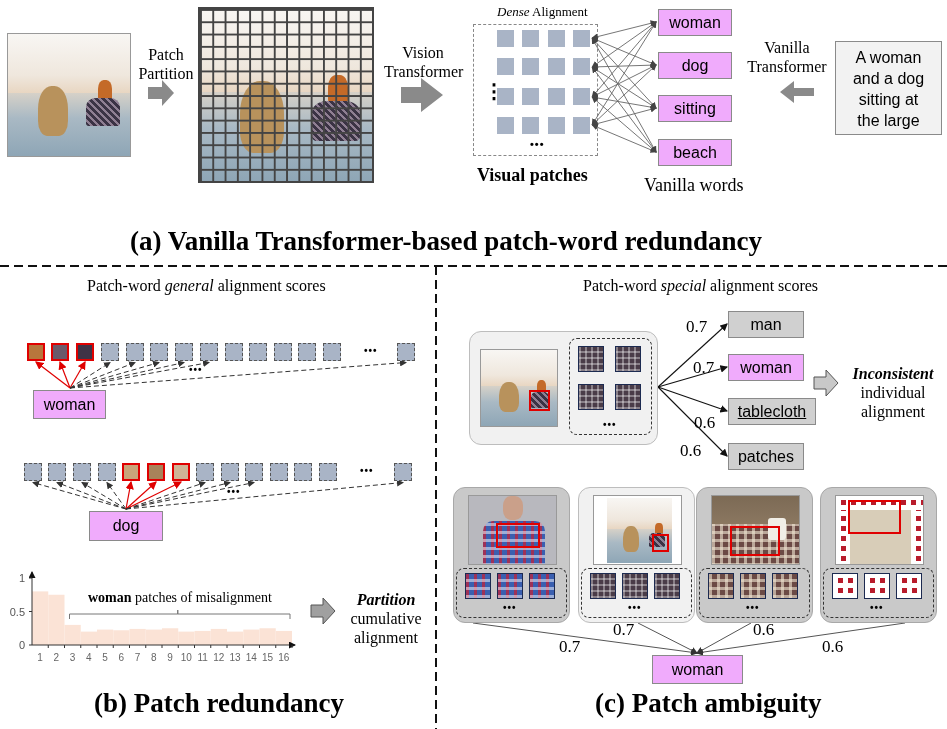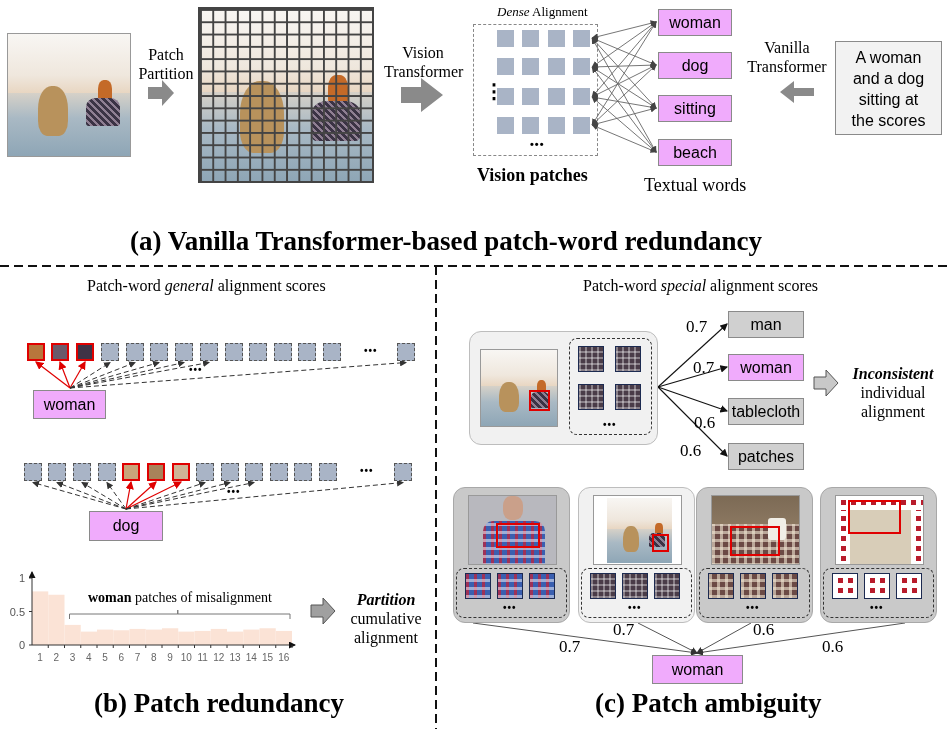--- a/index.html
+++ b/index.html
@@ -85,40 +85,40 @@
       <div class="vp" style="left:548px;top:88px;width:17px;height:17px;"></div>
       <div class="vp" style="left:573px;top:88px;width:17px;height:17px;"></div>
       <div class="vp" style="left:497px;top:117px;width:17px;height:17px;"></div>
       <div class="vp" style="left:522px;top:117px;width:17px;height:17px;"></div>
       <div class="vp" style="left:548px;top:117px;width:17px;height:17px;"></div>
       <div class="vp" style="left:573px;top:117px;width:17px;height:17px;"></div>
     </div>
   <div class="abs sans" style="left:484px;top:79px;font-size:20px;font-weight:bold;">⋮</div>
   <div class="dots" style="left:530px;top:138px;font-size:11px;">•••</div>
 
-  <div class="abs serif" style="left:477px;top:165px;font-size:18px;font-weight:bold;white-space:nowrap;">Vision patches</div>
+  <div class="abs serif" style="left:477px;top:165px;font-size:18px;font-weight:bold;white-space:nowrap;">Visual patches</div>
 
   <div id="word-boxes-a">
       <div class="wordbox" style="left:658px;top:9px;width:74px;height:27px;">woman</div>
       <div class="wordbox" style="left:658px;top:52px;width:74px;height:27px;">dog</div>
       <div class="wordbox" style="left:658px;top:95px;width:74px;height:27px;">sitting</div>
       <div class="wordbox" style="left:658px;top:139px;width:74px;height:27px;">beach</div>
     </div>
-  <div class="abs serif" style="left:644px;top:175px;font-size:18px;white-space:nowrap;">Textual words</div>
+  <div class="abs serif" style="left:644px;top:175px;font-size:18px;white-space:nowrap;">Vanilla words</div>
 
   <div class="abs label serif" style="left:742px;top:38px;width:90px;">
     <div>Vanilla</div>
     <div>Transformer</div>
   </div>
 
   <div class="abs sans" style="left:835px;top:41px;width:107px;height:94px;background:#f2f2f2;border:1.5px solid #8a8a8a;box-sizing:border-box;font-size:16px;line-height:21px;text-align:center;padding-top:5px;">
     <div>A woman</div>
     <div>and a dog</div>
     <div>sitting at</div>
-    <div>the scores</div>
+    <div>the large</div>
   </div>
 
   <div class="abs caption serif" style="left:130px;top:226px;">(a) Vanilla Transformer-based  patch-word redundancy</div>
 </div>
 
 <svg id="overlay" width="947" height="729">
   <defs>
     <marker id="ah" markerWidth="7" markerHeight="7" refX="6" refY="3.5" orient="auto">
         <path d="M0,0 L7,3.5 L0,7 z" fill="#444"></path>
       </marker>
@@ -339,21 +339,21 @@
   <div class="mini plaid" style="left:615px;top:346px;"></div>
   <div class="mini plaid" style="left:578px;top:384px;"></div>
   <div class="mini plaid" style="left:615px;top:384px;"></div>
   <div class="dots" style="left:603px;top:419px;font-size:10px;">•••</div>
 
   <div id="c-targets">
       <div class="wordbox grey" style="left:728px;top:311px;width:76px;height:27px;">man</div>
       <div class="score" style="left:686px;top:317px;">0.7</div>
       <div class="wordbox" style="left:728px;top:354px;width:76px;height:27px;">woman</div>
       <div class="score" style="left:693px;top:358px;">0.7</div>
-      <div class="wordbox grey" style="left:728px;top:398px;width:76px;height:27px;">tablecloth</div>
+      <div class="wordbox grey" style="left:728px;top:398px;width:88px;height:27px;text-decoration:underline;">tablecloth</div>
       <div class="score" style="left:694px;top:413px;">0.6</div>
       <div class="wordbox grey" style="left:728px;top:443px;width:76px;height:27px;">patches</div>
       <div class="score" style="left:680px;top:441px;">0.6</div>
     </div>
 
   <div class="abs serif" style="left:843px;top:364px;width:100px;font-size:16px;line-height:19px;text-align:center;">
     <div style="font-weight:bold;font-style:italic;">Inconsistent</div>
     <div>individual</div>
     <div>alignment</div>
   </div>

